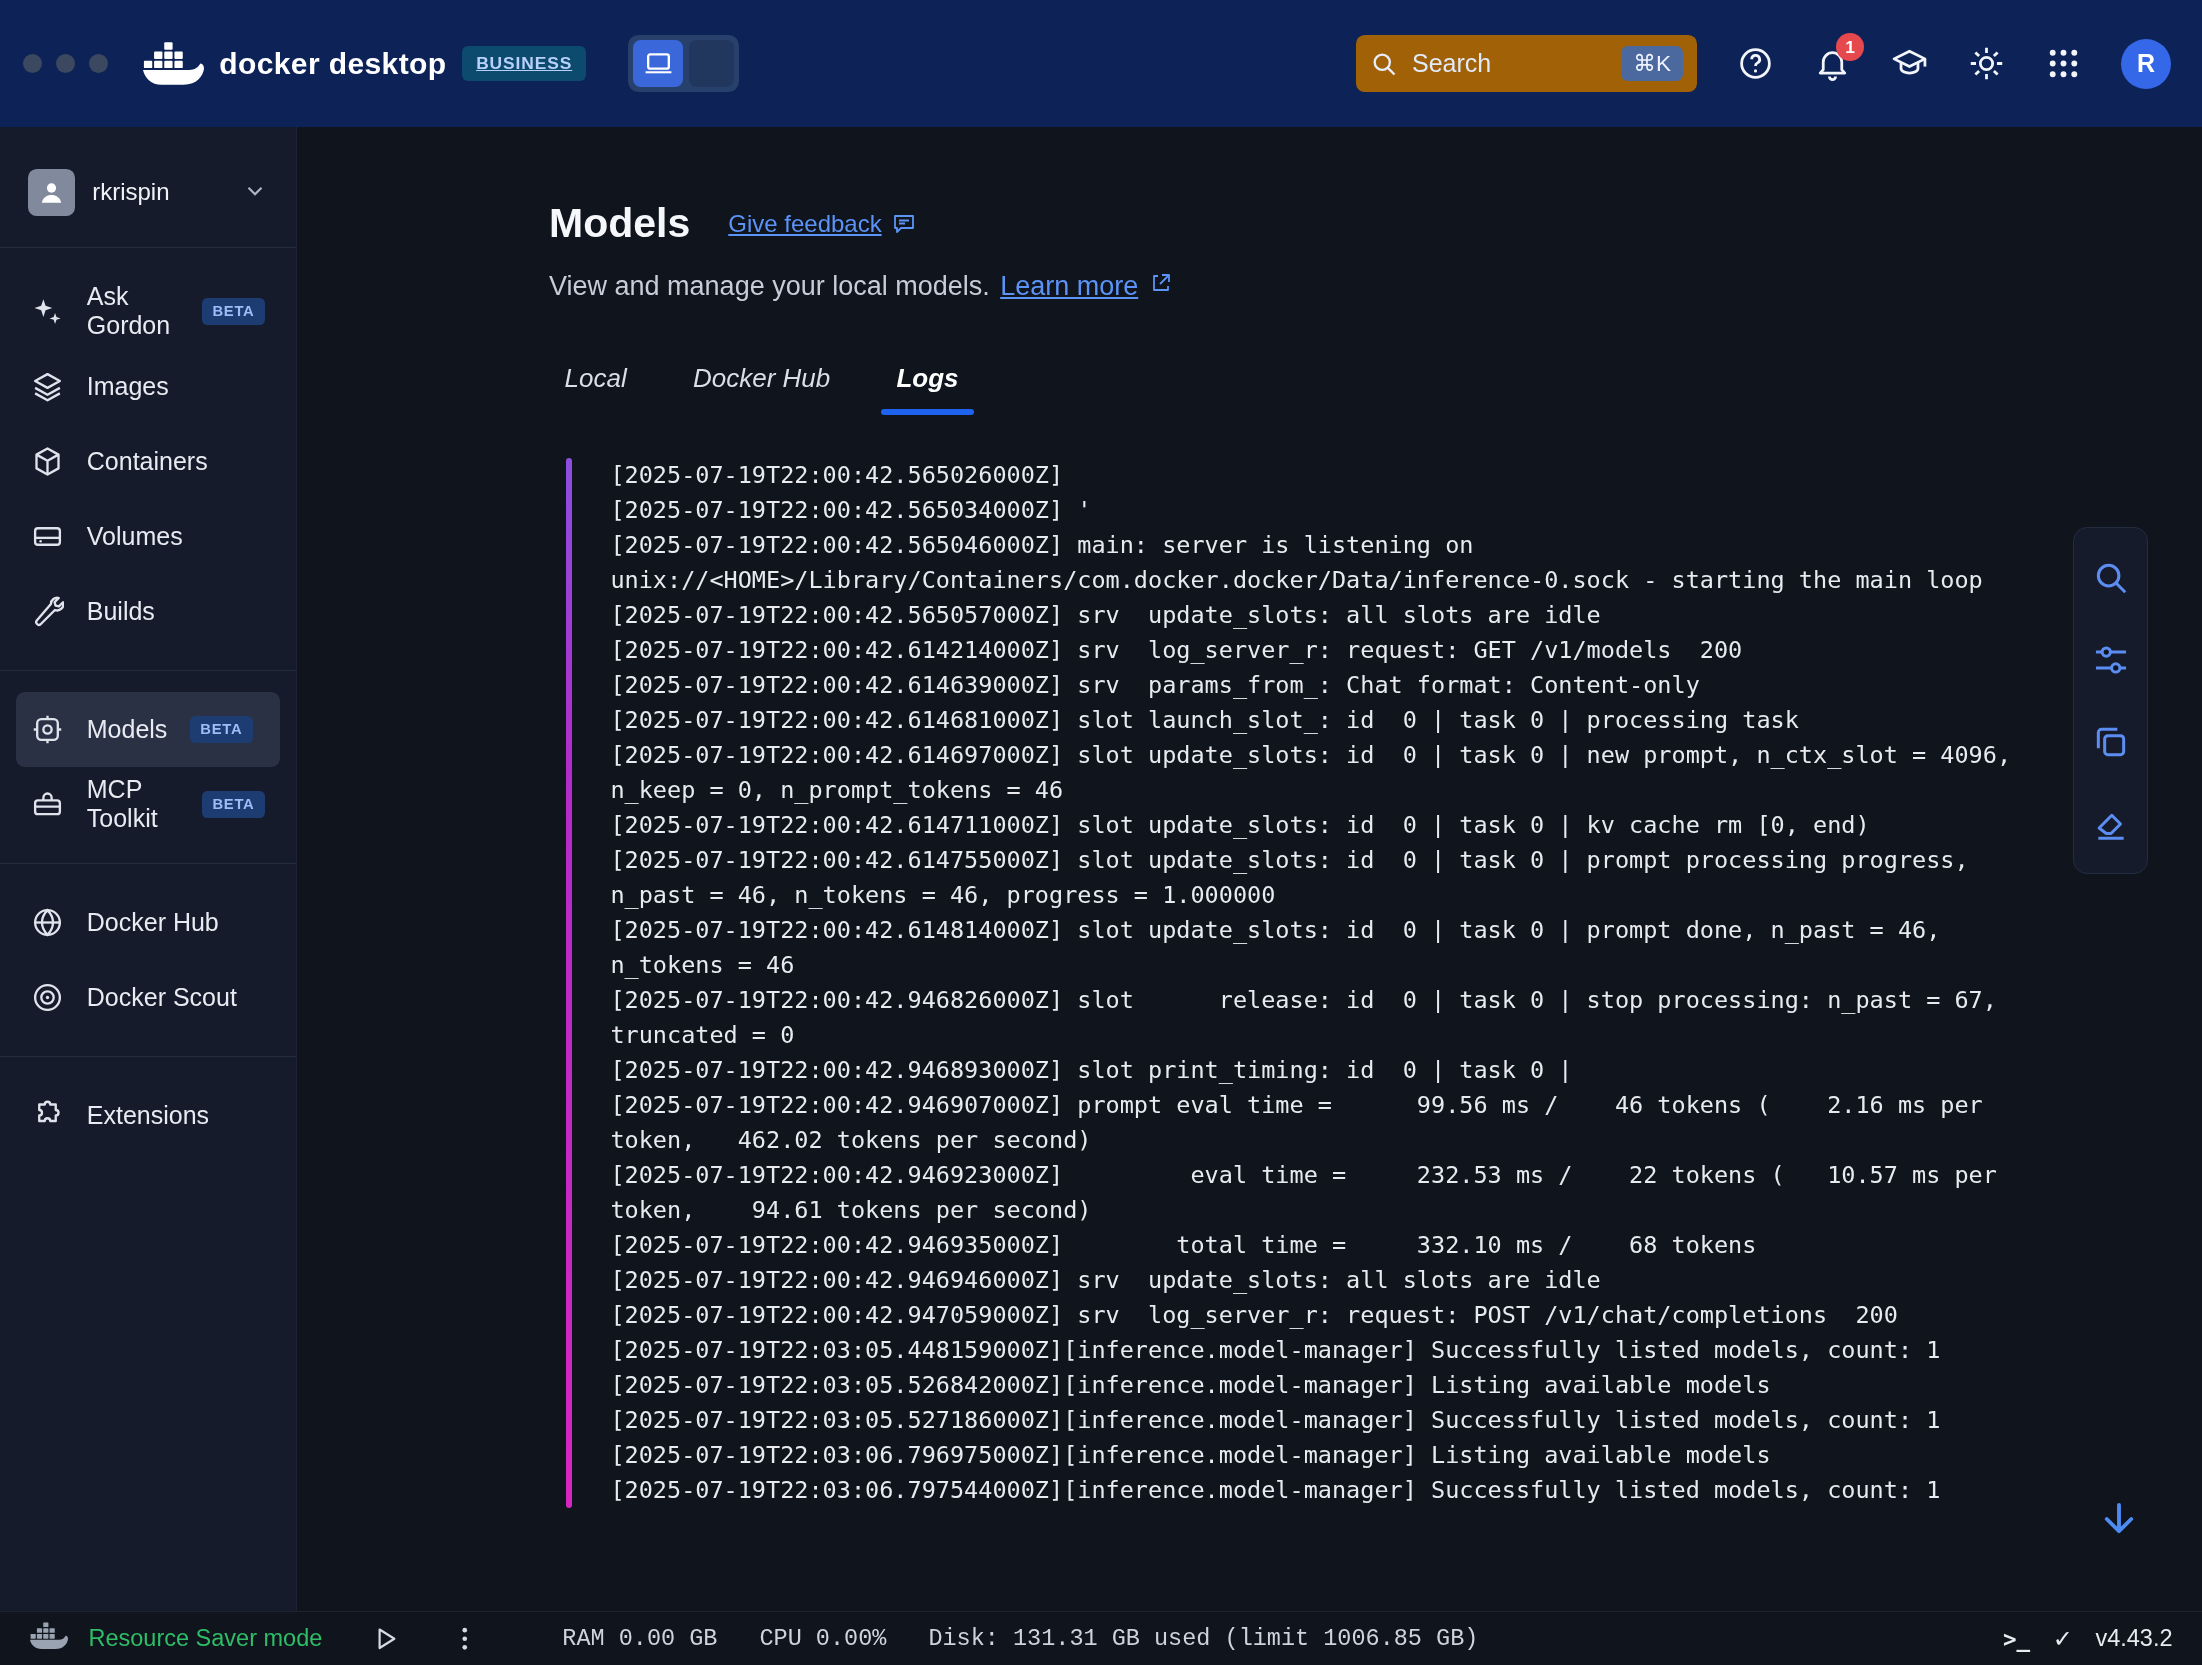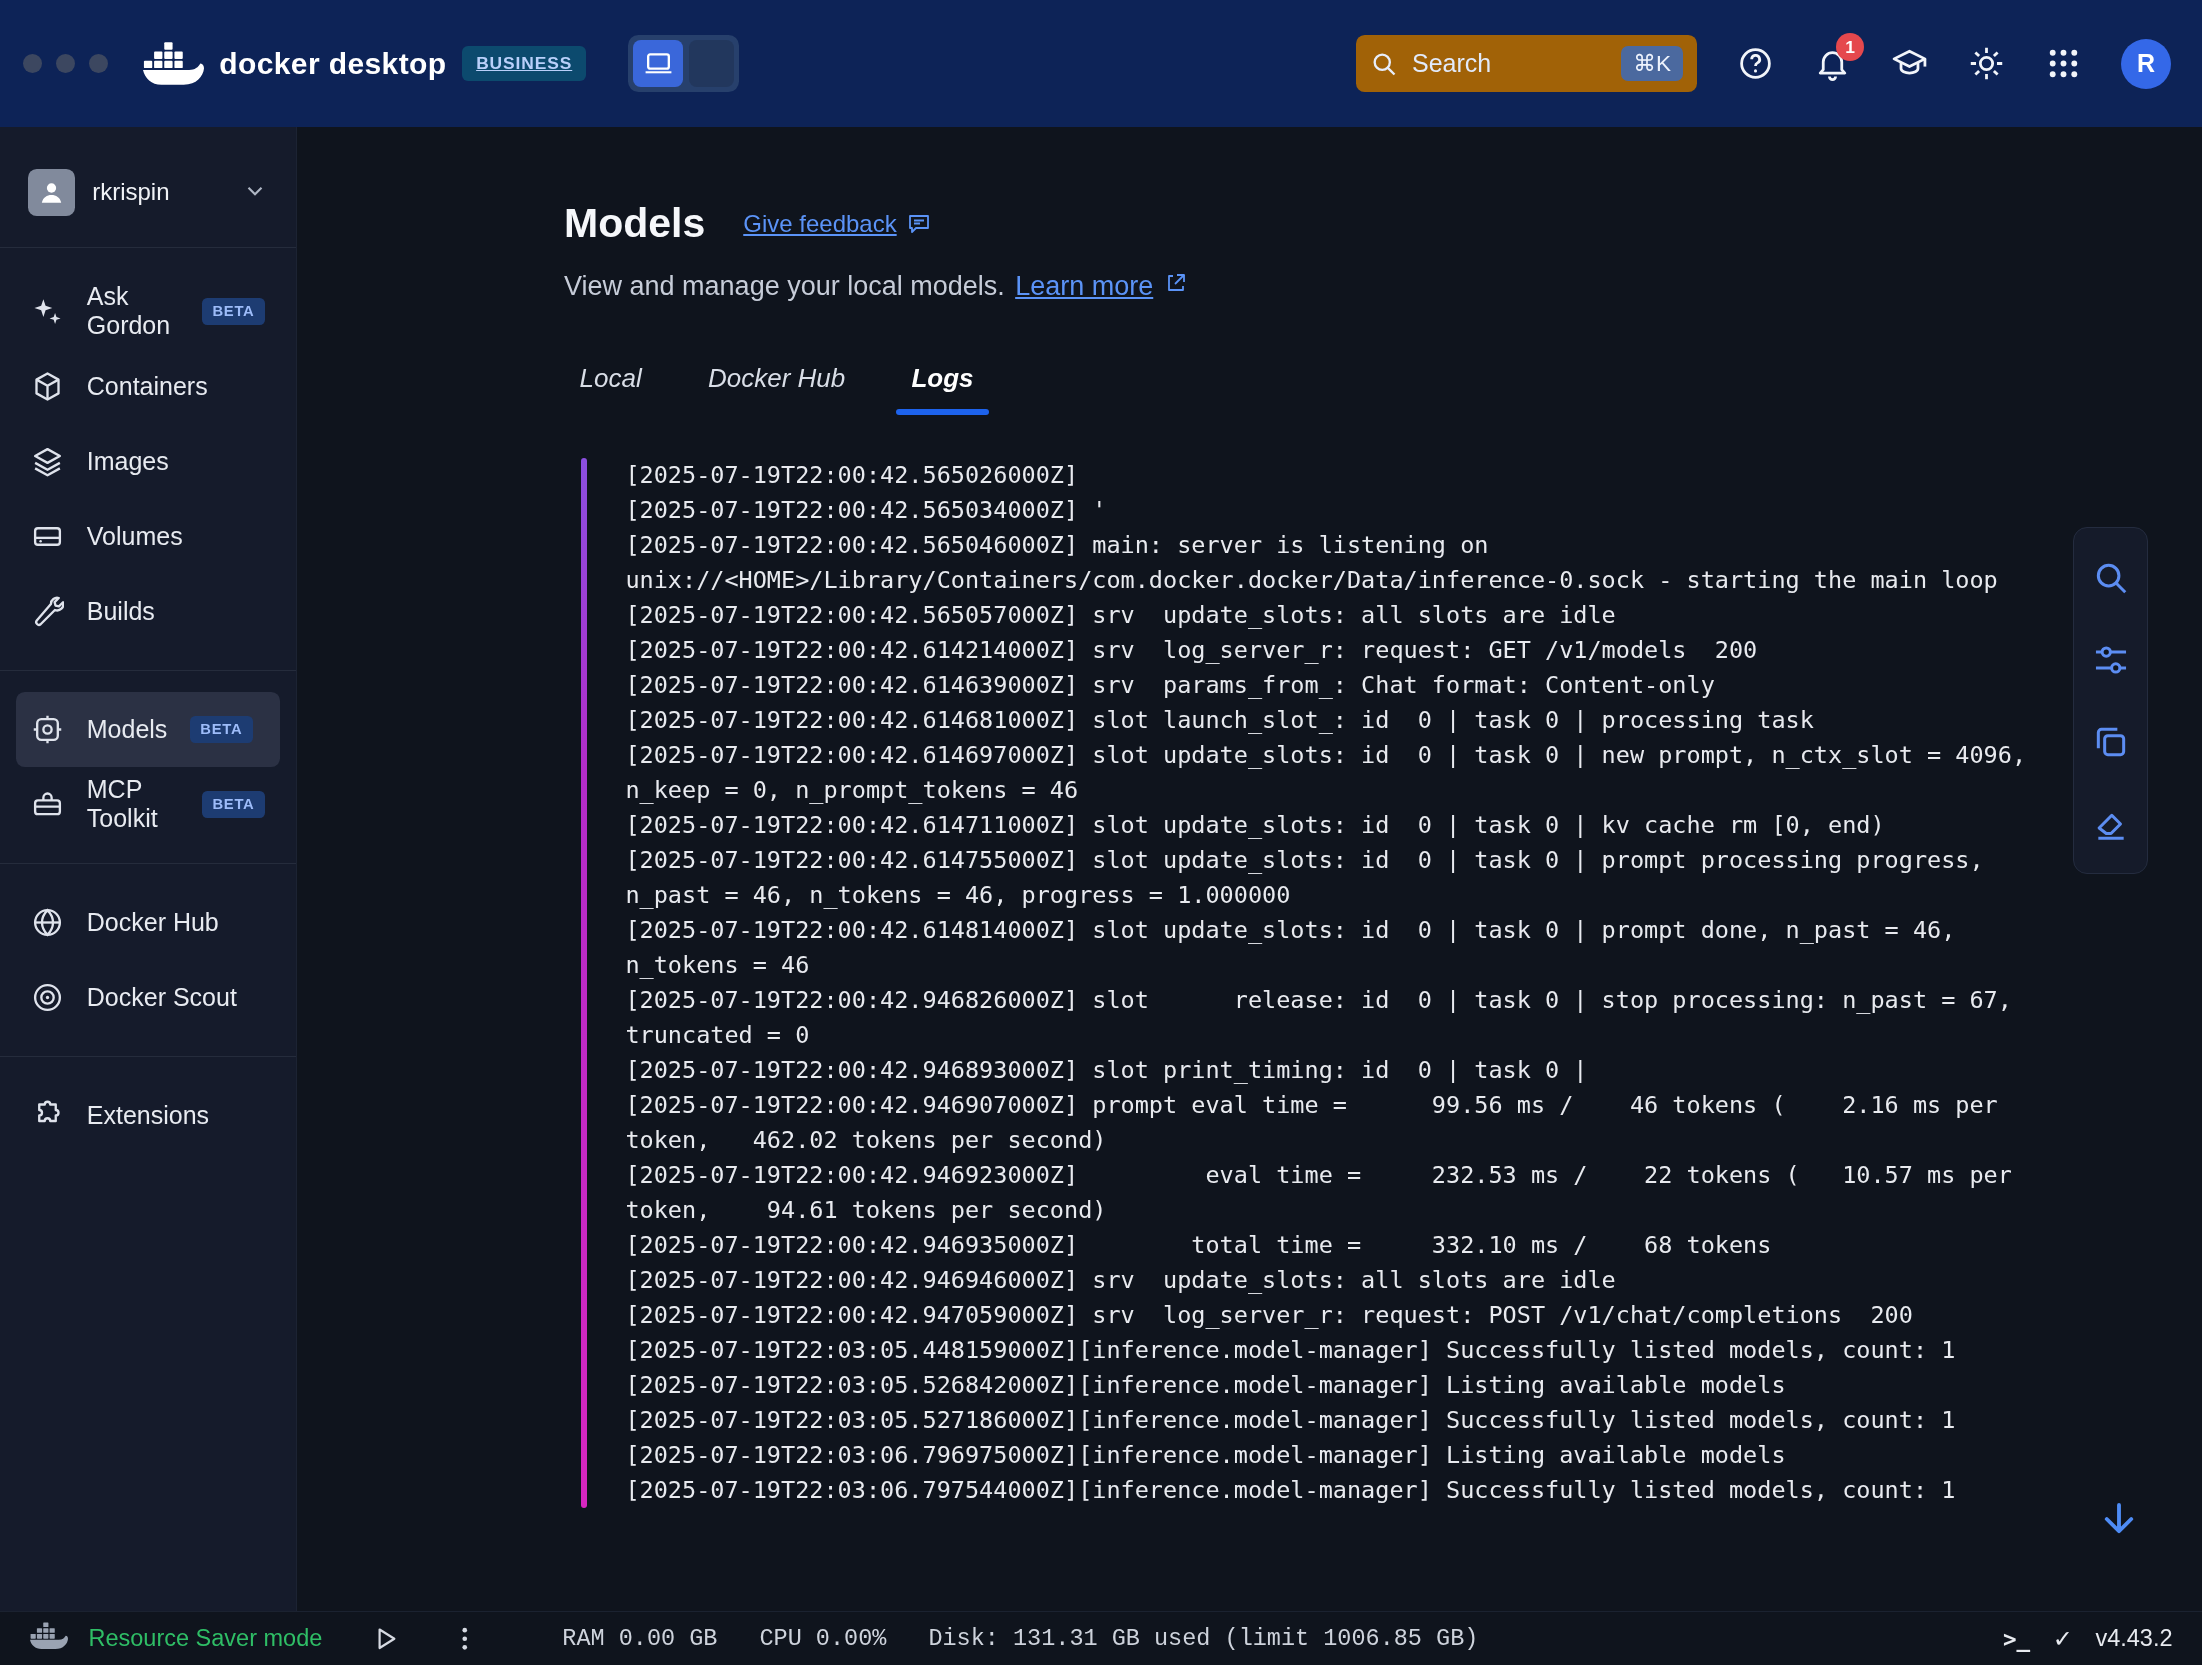--- a/index.html
+++ b/index.html
@@ -46,21 +46,21 @@
     position:absolute; top:-10.4px; right:-12px; min-width:28px; height:28px; border-radius:14px;
     background:#e5484d; color:#fff; font-size:17.4px; font-weight:700;
     display:flex; align-items:center; justify-content:center; padding:0 5.2px;
   }
   .avatar {
     margin-left:38px; width:50px; height:50px; border-radius:50%; background:#3468e8;
     color:#fff; font-size:25px; font-weight:700; display:flex; align-items:center; justify-content:center;
   }
 
   
-  .body-row { flex:1; display:flex; min-height:0;gap:15px; }
+  .body-row { flex:1; display:flex; min-height:0; }
 
   
   .sidebar { width:297px; flex:0 0 297px; background:#151b2b; border-right:0.9px solid #1c2333; padding-top:22.6px; }
   .account {
     margin:8.7px 17.4px 0 17.4px; padding:10.4px 10.4px; border-radius:8.7px;
     display:flex; align-items:center; gap:17.4px; cursor:pointer;
   }
   .acct-avatar { width:47px; height:47px; border-radius:8.7px; background:#818a9c; display:flex; align-items:center; justify-content:center; }
   .acct-avatar svg { width:31px; height:31px; }
   .acct-name { font-size:24px; color:#f0f2f6; flex:1; }
@@ -262,36 +262,36 @@
               <path d="M17.5 13l1 3 3 1-3 1-1 3-1-3-3-1 3-1z"></path>
             </svg>
           </span>
           <span class="nlabel">Ask Gordon</span>
           <span class="beta">BETA</span>
         </div>
 
         <div class="nav-item">
           <span class="nicon">
             <svg viewBox="0 0 24 24" fill="none" stroke="currentColor" stroke-width="1.7" stroke-linejoin="round">
-              <path d="M12 2.5l8 4.5v10l-8 4.5L4 17V7z"></path>
-                <path d="M4 7l8 4.5L20 7M12 11.5V21.5"></path>
-            </svg>
-          </span>
-          <span class="nlabel">Containers</span>
-        </div>
-
-        <div class="nav-item">
-          <span class="nicon">
-            <svg viewBox="0 0 24 24" fill="none" stroke="currentColor" stroke-width="1.7" stroke-linejoin="round">
               <path d="M12 3l9 5-9 5-9-5z"></path>
                 <path d="M3 13l9 5 9-5"></path>
                 <path d="M3 17l9 5 9-5"></path>
             </svg>
           </span>
           <span class="nlabel">Images</span>
+        </div>
+
+        <div class="nav-item">
+          <span class="nicon">
+            <svg viewBox="0 0 24 24" fill="none" stroke="currentColor" stroke-width="1.7" stroke-linejoin="round">
+              <path d="M12 2.5l8 4.5v10l-8 4.5L4 17V7z"></path>
+                <path d="M4 7l8 4.5L20 7M12 11.5V21.5"></path>
+            </svg>
+          </span>
+          <span class="nlabel">Containers</span>
         </div>
 
         <div class="nav-item">
           <span class="nicon">
             <svg viewBox="0 0 24 24" fill="none" stroke="currentColor" stroke-width="1.7">
               <rect x="3" y="6" width="18" height="12" rx="2"></rect>
                 <path d="M3 13h18"></path>
               <circle cx="7" cy="15.5" r="0.9" fill="currentColor" stroke="none"></circle>
             </svg>
           </span>

